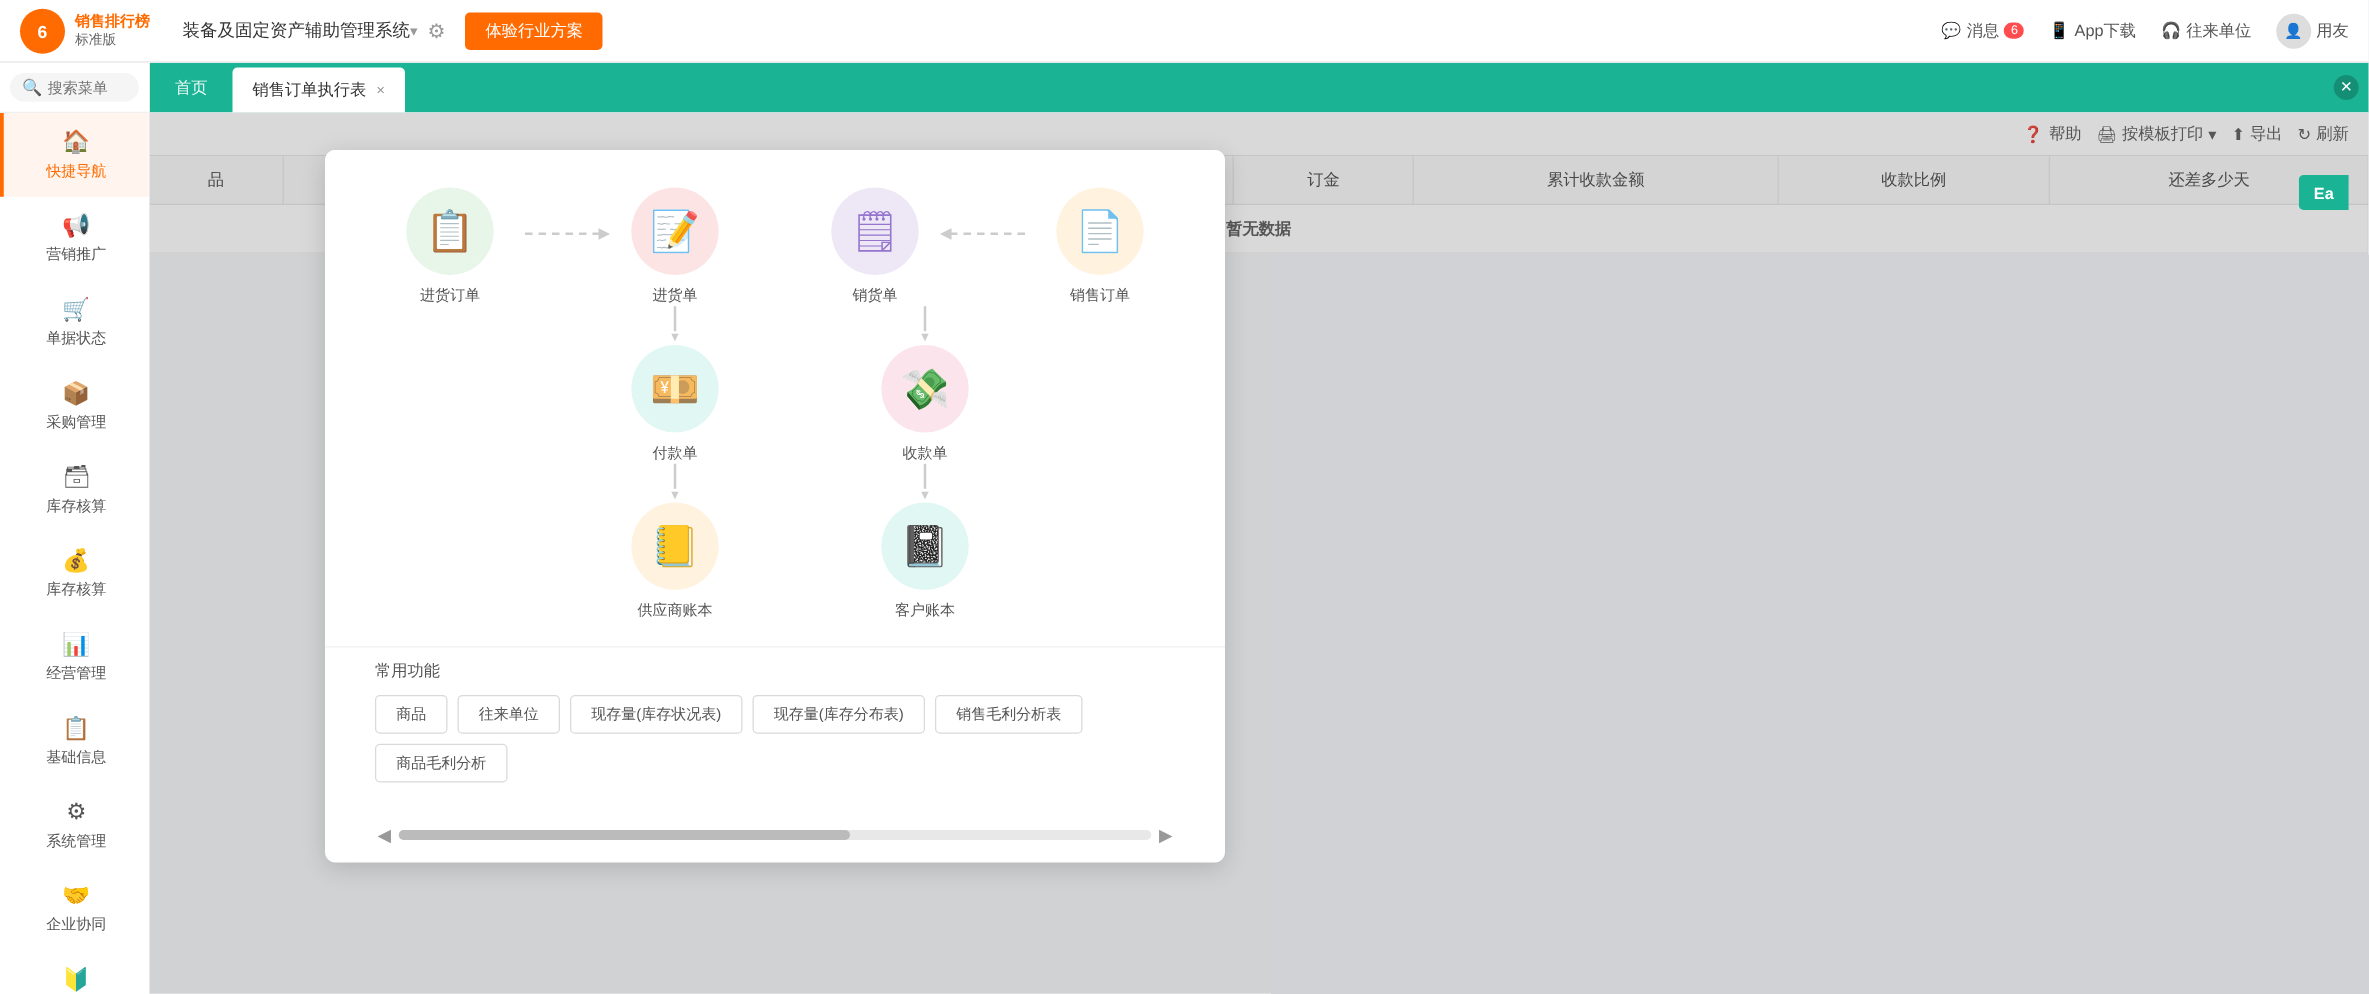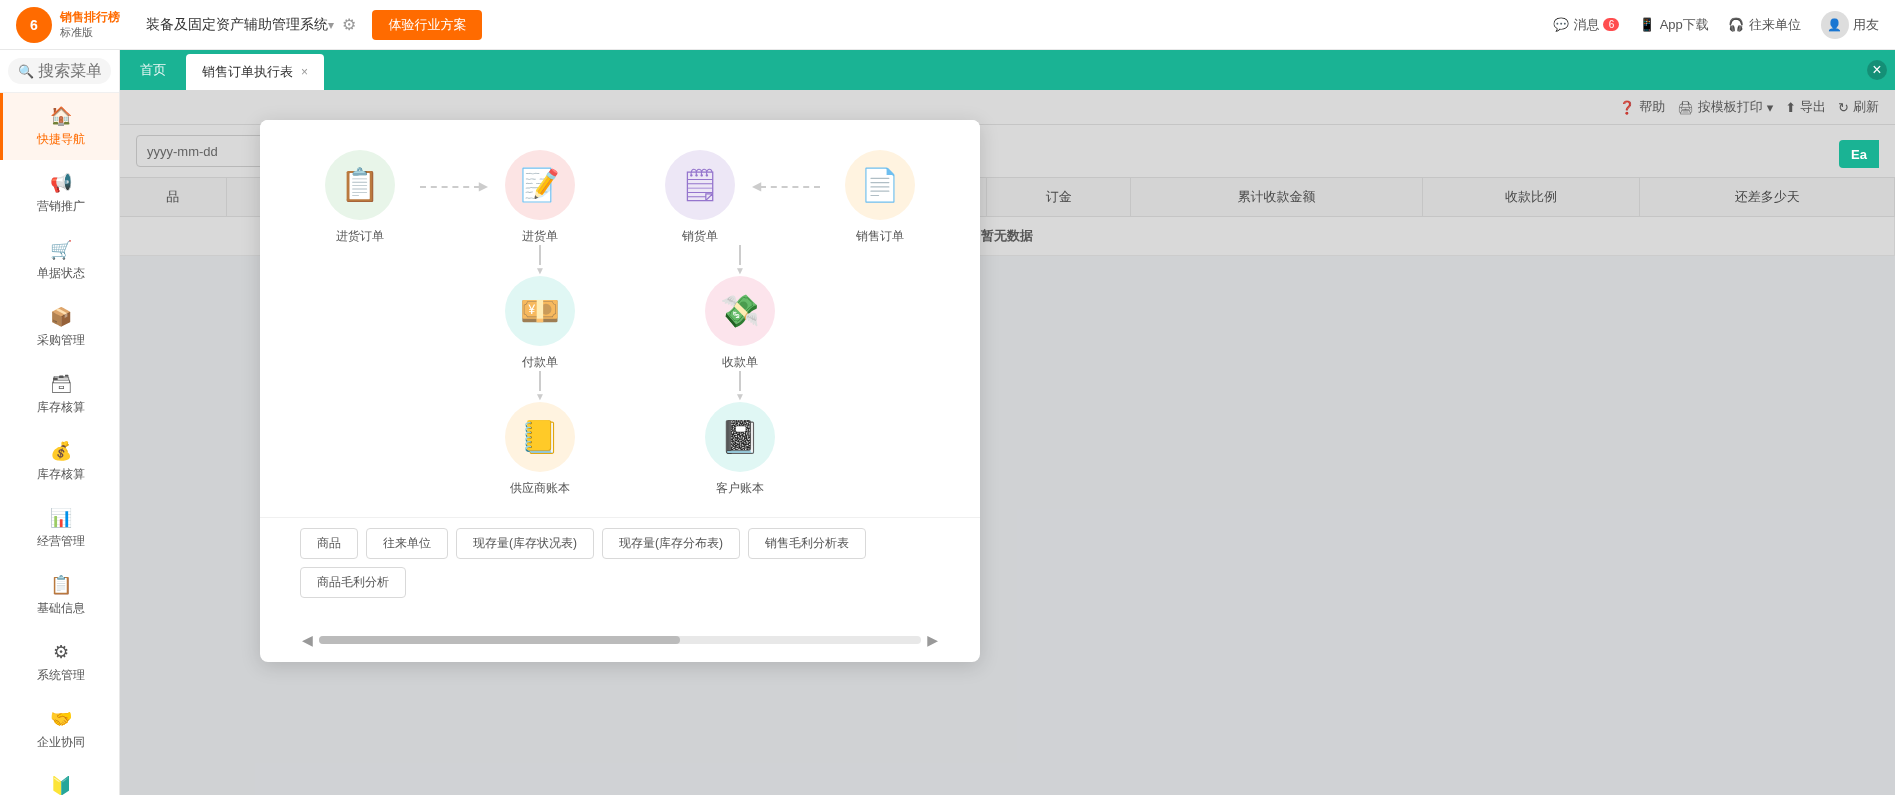--- a/index.html
+++ b/index.html
@@ -155,21 +155,21 @@
       border-radius: 14px;
       display: flex;
       align-items: center;
       padding: 4px 10px;
       gap: 4px;
     }
     .search-input-wrap input {
       border: none;
       background: transparent;
       outline: none;
-      font-size: 16px;
+      font-size: 12px;
       width: 100%;
       color: #1d4ed8;
     }
 
     
     .content-area {
       flex: 1;
       display: flex;
       flex-direction: column;
       overflow: hidden;
@@ -603,34 +603,20 @@
         <div class="toolbar-btn">
           <span>⬆</span>
           <span>导出</span>
         </div>
         <div class="toolbar-btn">
           <span>↻</span>
           <span>刷新</span>
         </div>
       </div>
 
-      <div class="query-row">
-        <div class="date-input-wrap">
-          <input class="query-input" type="text" placeholder="yyyy-mm-dd" style="">
-          <span>📅</span>
-          <span class="date-separator"></span>
-          <input class="query-input" type="text" placeholder="yyyy-mm-dd" style="">
-        </div>
-        <select class="status-select">
-          <option>单据状态</option>
-        </select>
-        <button class="search-btn">查询</button>
-        <button class="setting-btn">设置</button>
-        <span class="expand-conditions">多条件</span>
-      </div>
 
       <div class="table-container">
         <table class="data-table">
           <thead>
             <tr>
               <th>品</th>
               <th>商品</th>
               <th>金额</th>
               <th>预估毛利</th>
               <th>预估毛利率</th>
@@ -759,20 +745,21 @@
               <div class="flow-node" style="width:120px;">
                 <div class="flow-circle circle-teal">
                   <span class="icon-color-teal" style="font-size:32px;">📓</span>
                 </div>
                 <span class="flow-label">客户账本</span>
               </div>
             </div>
           </div>
 
           <div class="common-functions">
+            <div class="common-title">常用功能</div>
             <div class="func-buttons">
               <button class="func-btn">商品</button>
               <button class="func-btn">往来单位</button>
               <button class="func-btn">现存量(库存状况表)</button>
               <button class="func-btn">现存量(库存分布表)</button>
               <button class="func-btn">销售毛利分析表</button>
               <button class="func-btn">商品毛利分析</button>
             </div>
           </div>
 

